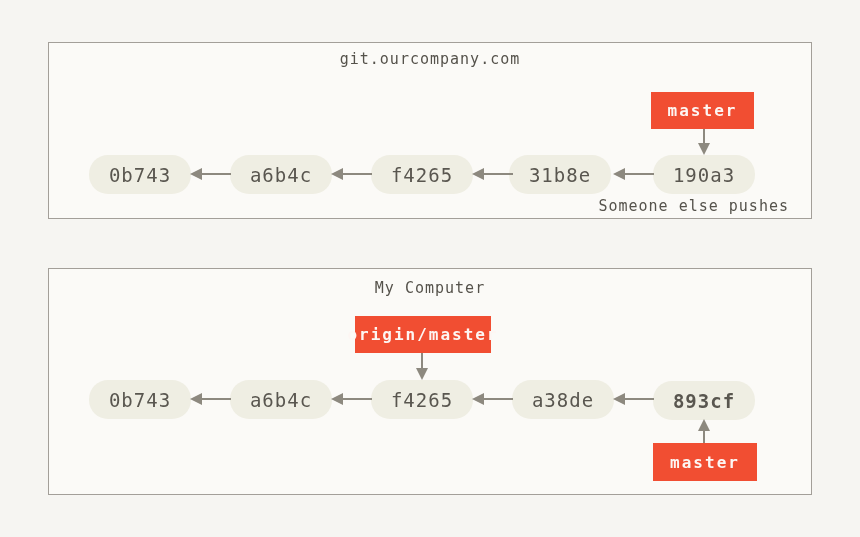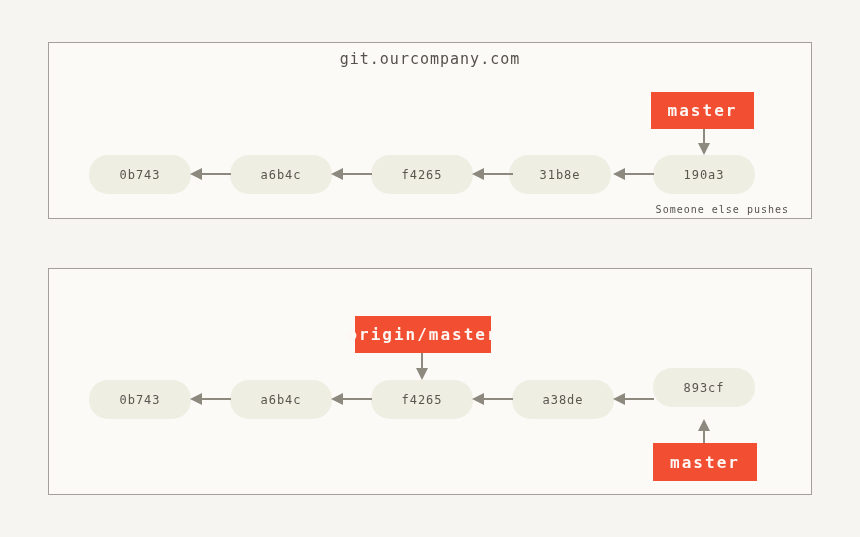--- a/index.html
+++ b/index.html
@@ -34,21 +34,21 @@
   .repo-box.server .repo-title{padding-top:7px;}
   .repo-box.local .repo-title{padding-top:10px;}
   .branch-label{
     position:absolute;background:var(--label-bg);color:var(--label-text);
     font-size:16px;text-align:center;letter-spacing:2px;
     display:flex;align-items:center;justify-content:center;font-weight:bold;
   }
   .commit-node{
     position:absolute;width:102px;height:39px;border-radius:19px;
     background:var(--node-bg);color:var(--node-text);
-    font-size:12px;letter-spacing:1px;
+    font-size:19px;letter-spacing:1px;
     display:flex;align-items:center;justify-content:center;
   }
   
   .h-arrow{position:absolute;height:14px;display:flex;align-items:center;}
   .h-arrow .head-left{
     width:0;height:0;flex:none;
     border-top:6px solid transparent;border-bottom:6px solid transparent;
     border-right:12px solid var(--arrow-color);
   }
   .h-arrow .h-line{flex:1;height:2px;background:var(--arrow-color);}
@@ -60,21 +60,21 @@
     border-left:6px solid transparent;border-right:6px solid transparent;
     border-top:12px solid var(--arrow-color);
   }
   .v-arrow .head-up{
     width:0;height:0;flex:none;
     border-left:6px solid transparent;border-right:6px solid transparent;
     border-bottom:12px solid var(--arrow-color);
   }
   .caption{
     position:absolute;right:22px;bottom:3px;
-    font-size:10px;color:var(--title-text);letter-spacing:1px;margin-left:6px;
+    font-size:15px;color:var(--title-text);letter-spacing:1px;margin-left:6px;
   }
 </style>
 </head>
 <body>
 
 <div class="canvas">
 
   <section class="repo-box server">
     <div class="repo-title">git.ourcompany.com</div>
 
@@ -105,33 +105,34 @@
     </div>
     <div class="h-arrow" style="left:564px;top:124px;width:41px;">
       <span class="head-left"></span>
       <span class="h-line"></span>
     </div>
 
     <div class="caption">Someone else pushes</div>
   </section>
 
   <section class="repo-box local">
+    <div class="repo-title">My Computer</div>
 
     <div class="branch-label" style="left:306px;top:47px;width:136px;height:37px;">origin/master</div>
 
     <div class="v-arrow" style="left:366px;top:84px;height:27px;">
       <span class="v-line"></span>
       <span class="head-down"></span>
     </div>
 
     <div class="commit-node" style="left:40px;top:111px;">0b743</div>
     <div class="commit-node" style="left:181px;top:111px;">a6b4c</div>
     <div class="commit-node" style="left:322px;top:111px;">f4265</div>
     <div class="commit-node" style="left:463px;top:111px;">a38de</div>
-    <div class="commit-node" style="left:604px;top:99px;">893cf</div>
+    <div class="commit-node" style="left:604px;top:112px;font-weight:bold;">893cf</div>
 
     <div class="h-arrow" style="left:141px;top:123px;width:41px;">
       <span class="head-left"></span>
       <span class="h-line"></span>
     </div>
     <div class="h-arrow" style="left:282px;top:123px;width:41px;">
       <span class="head-left"></span>
       <span class="h-line"></span>
     </div>
     <div class="h-arrow" style="left:423px;top:123px;width:41px;">

